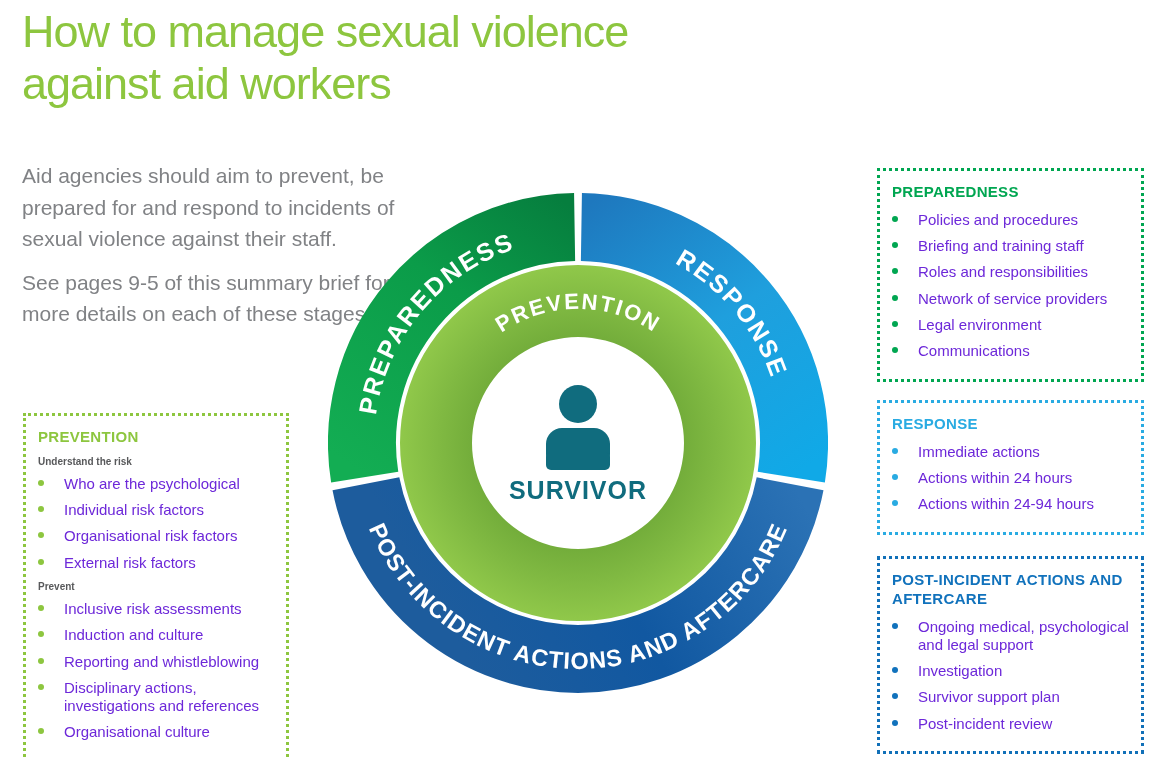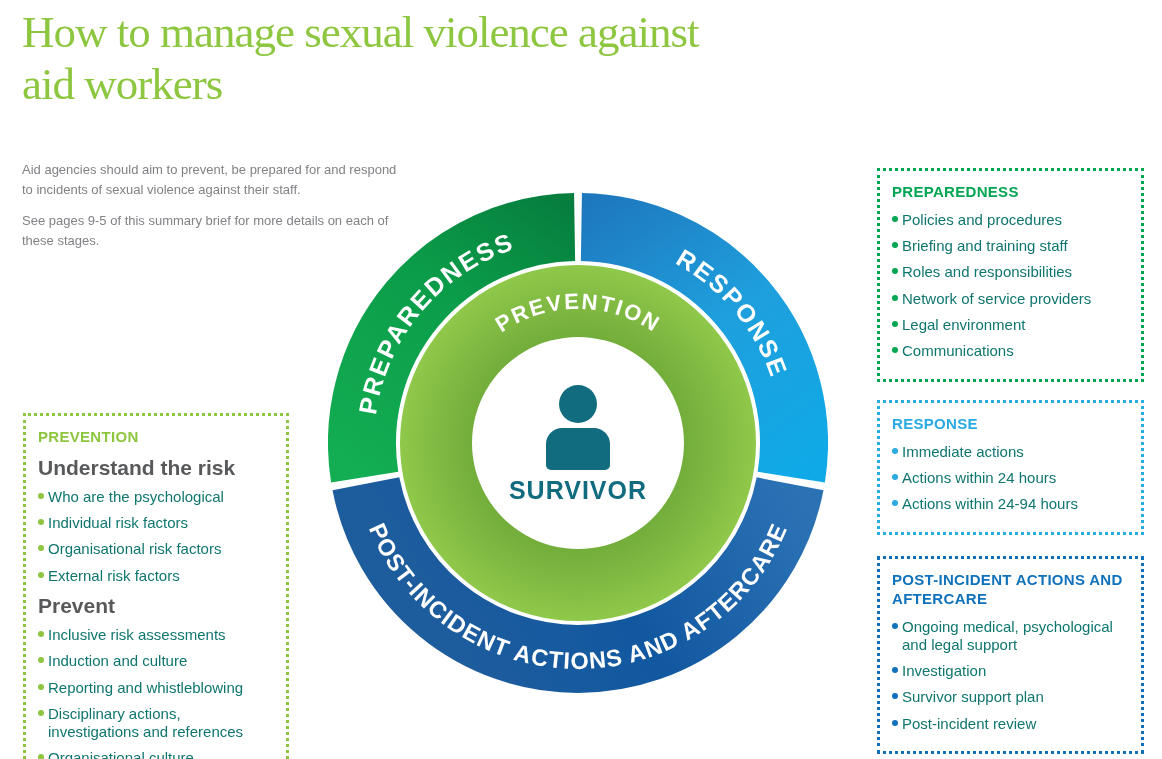--- a/index.html
+++ b/index.html
@@ -2,32 +2,32 @@
 <html><head>
 <meta charset="utf-8">
 <style>
   html,body{margin:0;padding:0;background:#fff;}
   body{position:relative;width:1162px;height:759px;overflow:hidden;
        font-family:"Liberation Sans",sans-serif;}
 
   .page-title{
     position:absolute;left:22px;top:6px;width:700px;
     font-size:45px;line-height:1.16;font-weight:400;letter-spacing:-1px;
-    color:#8DC63F;margin:0;font-family:Liberation Serif, serif;
+    color:#8DC63F;margin:0;
   }
 
   .intro{position:absolute;left:22px;top:160px;width:378px;}
-  .intro p{margin:0 0 12px 0;font-size:13px;line-height:1.5;color:#808285;}
+  .intro p{margin:0 0 12px 0;font-size:21px;line-height:1.5;color:#808285;}
 
   .card{position:absolute;box-sizing:border-box;background:#fff;
         border:3px dotted #ccc;padding:9px 12px 10px 12px;}
   .card h3{margin:3px 0 9px 0;font-size:15px;line-height:1.25;
            font-weight:bold;letter-spacing:.3px;}
-  .subhead{font-size:21px;font-weight:bold;color:#58595B;margin:9px 0 3px 0;}
-  .li{display:flex;gap:4px;margin:8px 0;font-size:15px;line-height:1.22;color:#0f766e;}
+  .subhead{font-size:10px;font-weight:bold;color:#58595B;margin:9px 0 3px 0;}
+  .li{display:flex;gap:20px;margin:8px 0;font-size:15px;line-height:1.22;color:#6d28d9;}
   .dot{flex:0 0 auto;width:6px;height:6px;border-radius:50%;margin-top:5px;}
 
   .b-lime{border-color:#8DC63F}   .t-lime{color:#8DC63F}   .d-lime{background:#8DC63F}
   .b-green{border-color:#00A651}  .t-green{color:#00A651}  .d-green{background:#00A651}
   .b-blue{border-color:#29ABE2}   .t-blue{color:#29ABE2}   .d-blue{background:#29ABE2}
   .b-navy{border-color:#1170B8}   .t-navy{color:#1172BC}   .d-navy{background:#1172BC}
 
   #prevention-box{left:23px;top:413px;width:266px;}
   #preparedness-box{left:877px;top:168px;width:267px;}
   #response-box{left:877px;top:400px;width:267px;}

